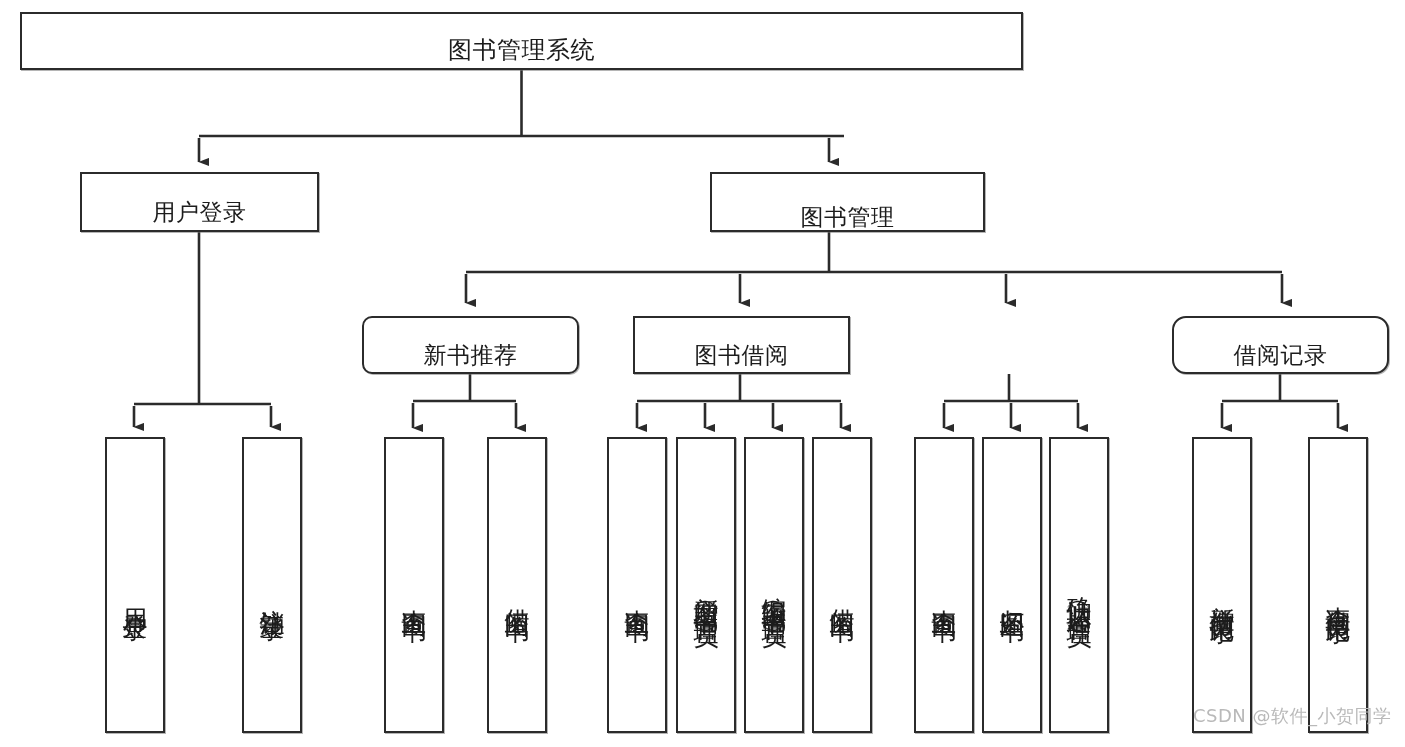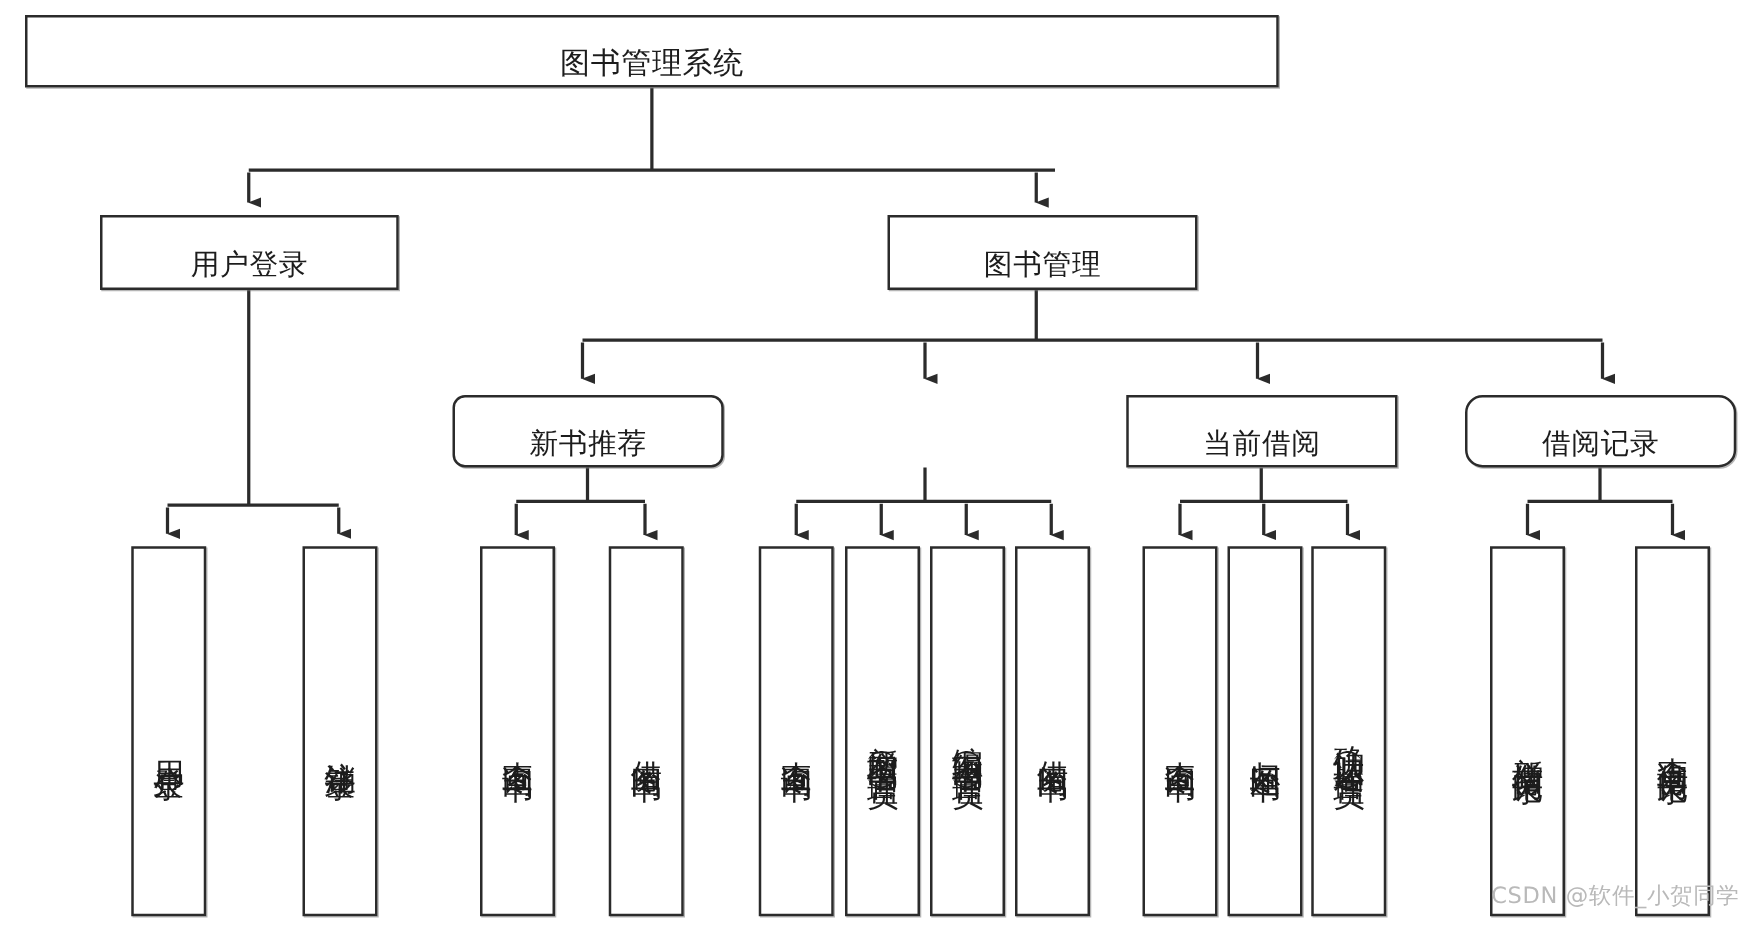--- a/index.html
+++ b/index.html
@@ -126,29 +126,29 @@
     </g>
   </svg>
 
   <div class="node h root" style="left:20px;top:12px;width:1003px;height:58px;">
     <span class="label">图书管理系统</span>
   </div>
 
   <div class="node h" style="left:80px;top:172px;width:239px;height:60px;">
     <span class="label">用户登录</span>
   </div>
-  <div class="node h" style="left:710px;top:172px;width:248px;height:60px;">
+  <div class="node h" style="left:710px;top:172px;width:275px;height:60px;align-items:flex-end;">
     <span class="label">图书管理</span>
   </div>
 
   <div class="node h" style="left:362px;top:316px;width:217px;height:58px;border-radius:10px;">
     <span class="label">新书推荐</span>
   </div>
-  <div class="node h" style="left:901px;top:316px;width:217px;height:58px;">
-    <span class="label">当前借阅</span>
+  <div class="node h" style="left:633px;top:316px;width:217px;height:58px;">
+    <span class="label">图书借阅</span>
   </div>
   <div class="node h" style="left:1172px;top:316px;width:217px;height:58px;border-radius:14px;">
     <span class="label">借阅记录</span>
   </div>
 
   <div class="node v" style="left:105px;top:437px;width:60px;height:296px;">
     <span class="label">用户登录</span>
   </div>
   <div class="node v" style="left:242px;top:437px;width:60px;height:296px;">
     <span class="label">注销登录</span>

